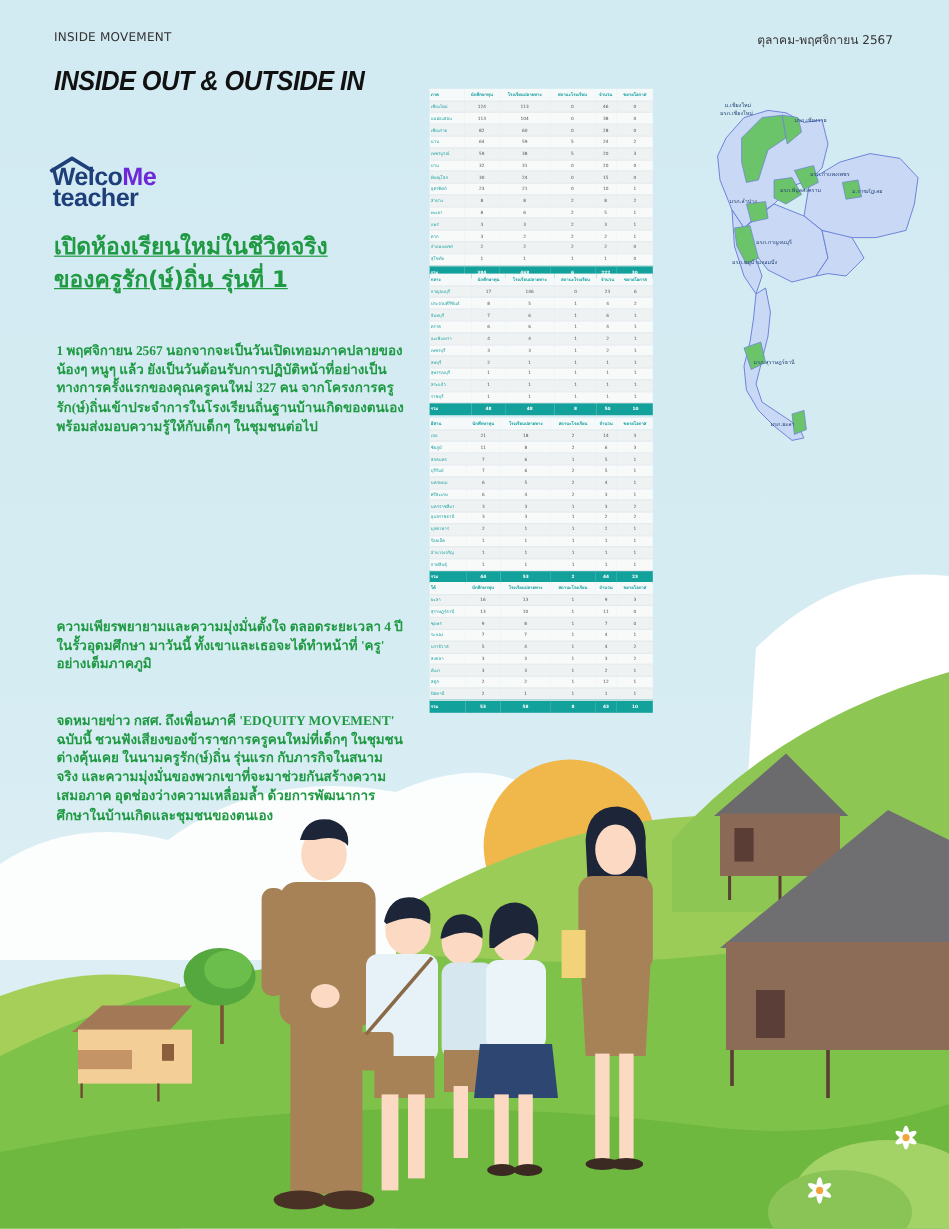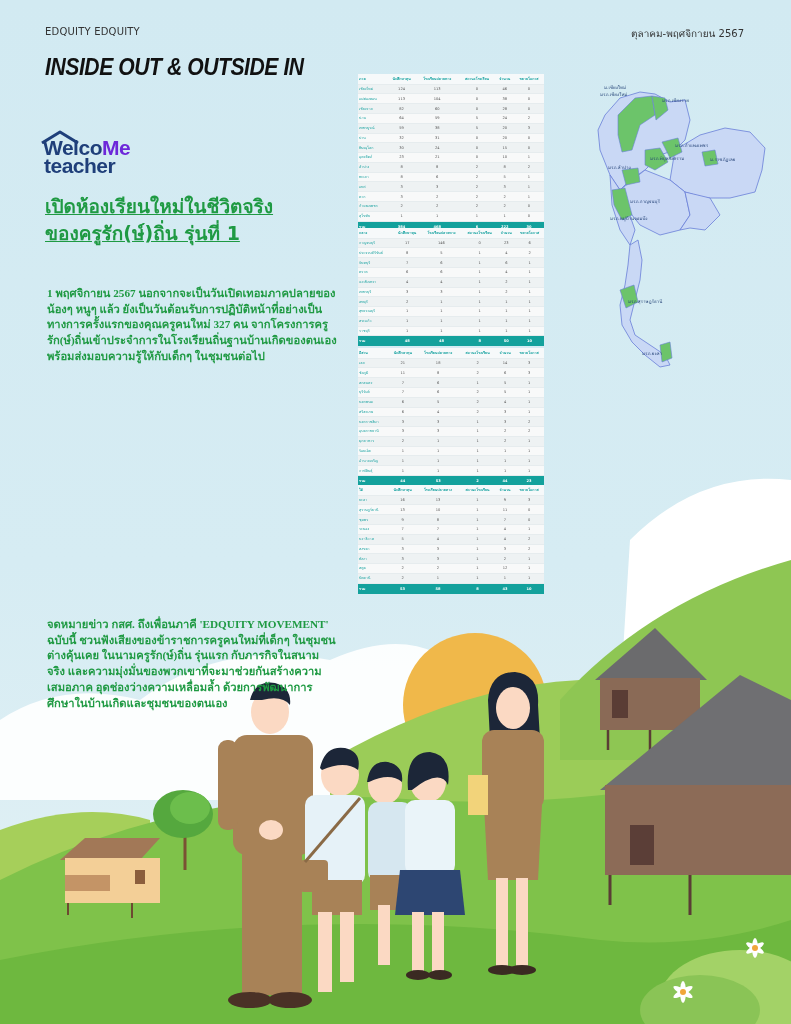--- a/index.html
+++ b/index.html
@@ -24,21 +24,21 @@
   .logo .l1 { position: absolute; left: 3px; top: 6px; font-size: 21px; font-weight: bold; color: #1f3f7a; font-family: "Liberation Sans", sans-serif; letter-spacing: -0.5px; }
   .logo .l1 .me { color: #6d28d9; }
   .logo .l2 { position: absolute; left: 4px; top: 24px; font-size: 21px; font-weight: bold; color: #1f3f7a; font-family: "Liberation Sans", sans-serif; letter-spacing: -0.5px; }
 
   .headline { position: absolute; left: 45px; top: 193px; width: 300px; color: #1f9a43; font-size: 19px; line-height: 27px; font-weight: bold; text-decoration: underline; }
 
   .body-text { position: absolute; left: 47px; width: 290px; color: #1f9a43; font-size: 11.2px; line-height: 15.7px; font-weight: bold; font-family: Liberation Serif, serif; }
   .p1 { top: 286px; }
   .p2 { top: 407px; }
   .p3 { top: 516px; }
-  .p4 { top: 594px; margin-top: 23px; }
+  .p4 { top: 594px; }
 
   
   .tbl { position: absolute; left: 358px; width: 186px; font-size: 3.6px; color: #555; }
   .tbl table { width: 100%; border-collapse: collapse; }
   .tbl th { color: #17a2a0; font-weight: bold; text-align: center; padding: 1.8px 1px; }
   .tbl th:first-child { text-align: left; }
   .tbl td { text-align: center; padding: 1.4px 1px; border-top: 1px solid #e6ecee; }
   .tbl td:first-child { text-align: left; color: #17a2a0; }
   .tbl tr.row:nth-child(odd) td { background: #eef2f3; }
   .tbl tr.row:nth-child(even) td { background: #f8f9f9; }
@@ -54,39 +54,40 @@
   .map-label { position: absolute; font-size: 4.5px; color: #1e3d72; white-space: nowrap; }
 
   
   .scene { position: absolute; left: 0; top: 470px; width: 791px; height: 554px; }
 </style>
 </head>
 <body>
 
 <div class="page">
 
-  <div class="hdr-left">EDQUITY EDQUITY</div>
+  <div class="hdr-left">INSIDE MOVEMENT</div>
   <div class="hdr-right">ตุลาคม-พฤศจิกายน 2567</div>
 
   <div class="big-title">INSIDE OUT &amp; OUTSIDE IN</div>
 
   <div class="logo">
     <svg class="roof" width="40" height="14" viewBox="0 0 40 14">
       <path d="M2 13 L20 2 L38 13" stroke="#1f3f7a" stroke-width="3" fill="none" stroke-linejoin="round"></path>
     </svg>
     <div class="l1"><span>Welco</span><span class="me">Me</span></div>
     <div class="l2">teacher</div>
   </div>
 
   <div class="headline">
     <div>เปิดห้องเรียนใหม่ในชีวิตจริง</div>
     <div>ของครูรัก(ษ์)ถิ่น รุ่นที่ 1</div>
   </div>
 
   <div class="body-text p1">1 พฤศจิกายน 2567 นอกจากจะเป็นวันเปิดเทอมภาคปลายของน้องๆ หนูๆ แล้ว ยังเป็นวันต้อนรับการปฏิบัติหน้าที่อย่างเป็นทางการครั้งแรกของคุณครูคนใหม่ 327 คน จากโครงการครูรัก(ษ์)ถิ่นเข้าประจำการในโรงเรียนถิ่นฐานบ้านเกิดของตนเอง พร้อมส่งมอบความรู้ให้กับเด็กๆ ในชุมชนต่อไป</div>
+  <div class="body-text p3">ความเพียรพยายามและความมุ่งมั่นตั้งใจ ตลอดระยะเวลา 4 ปี ในรั้วอุดมศึกษา มาวันนี้ ทั้งเขาและเธอจะได้ทำหน้าที่ 'ครู' อย่างเต็มภาคภูมิ</div>
 
   <svg class="scene" width="791" height="554" viewBox="0 470 791 554">
 
     <path d="M0 720 Q60 680 140 700 Q220 640 330 660 Q420 620 470 680 L470 800 L0 800 Z" fill="#ffffff" opacity="0.9"></path>
     <path d="M630 540 Q700 470 791 480 L791 700 L620 700 Z" fill="#ffffff"></path>
 
     <circle cx="475" cy="705" r="72" fill="#f0b84a"></circle>
 
     <path d="M0 830 Q80 800 150 820 L150 1024 L0 1024 Z" fill="#a6cf5a"></path>
     <path d="M330 760 Q520 650 700 690 Q760 640 791 650 L791 1024 L330 1024 Z" fill="#9bcc58"></path>

